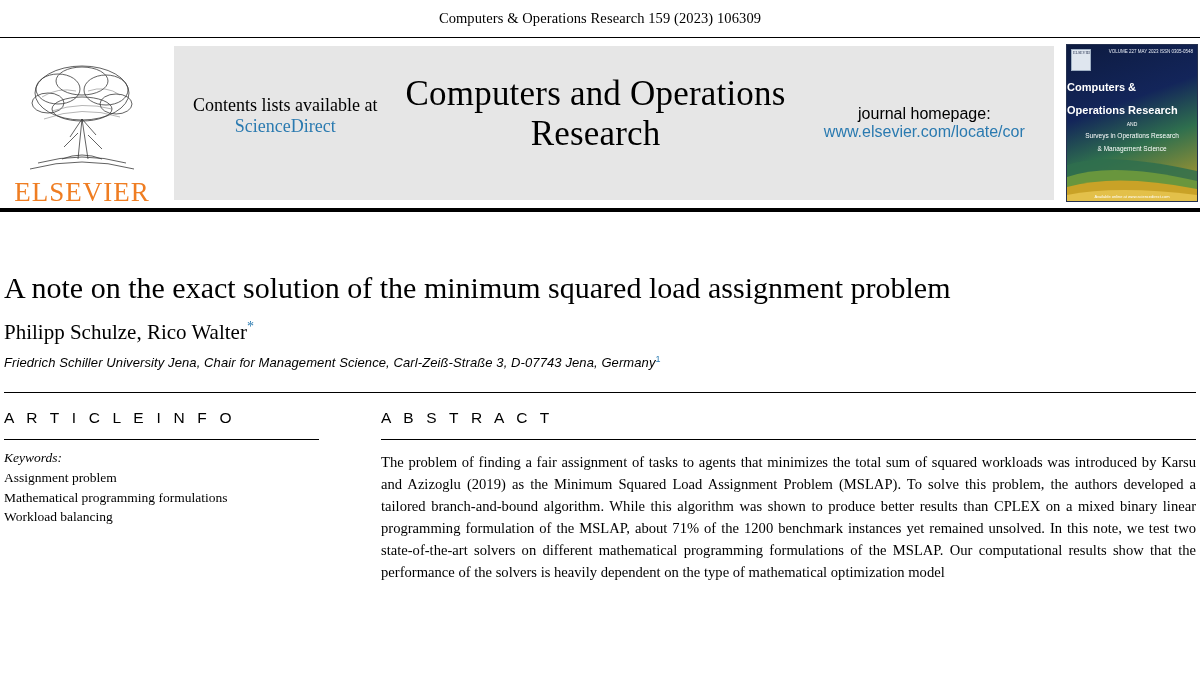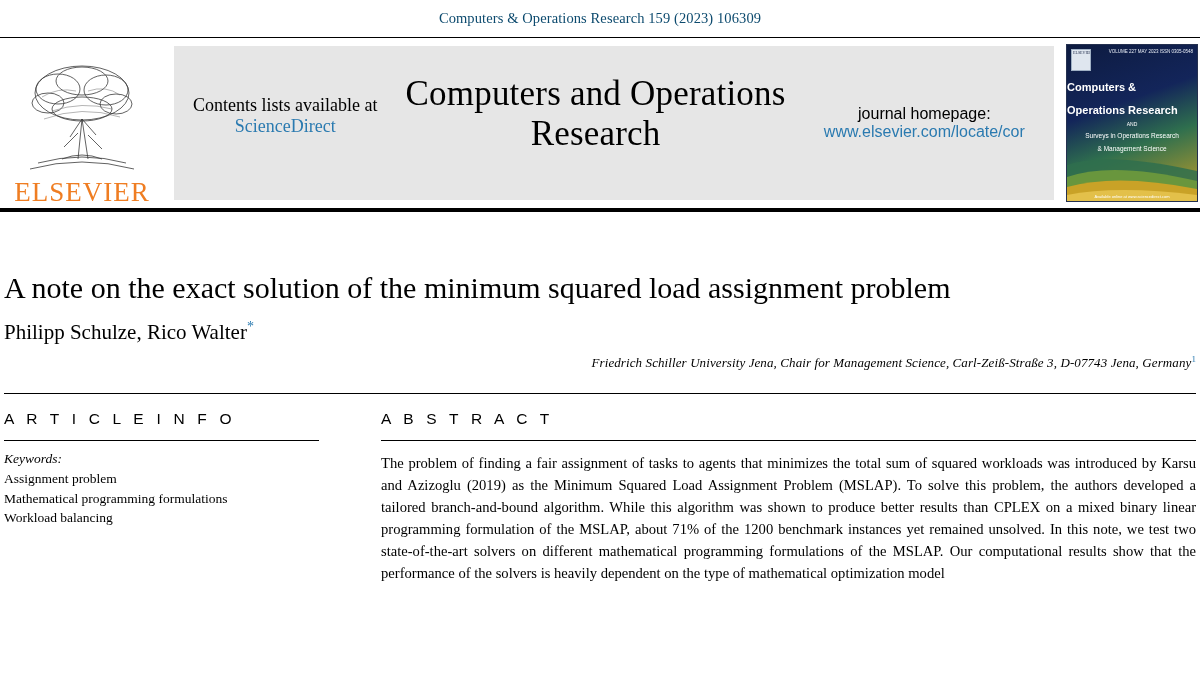--- a/index.html
+++ b/index.html
@@ -20,21 +20,21 @@
     width: 1200px;
     height: 675px;
     box-sizing: border-box;
   }
 
   
   .running-head {
     text-align: center;
     font-family: "Liberation Serif", serif;
     font-size: 14.5px;
-    color: #0c4a6e;
+    color: #000000;
     padding-top: 10px;
     letter-spacing: 0.1px;
   }
 
   
   .masthead-wrap {
     margin-top: 10px;
     border-top: 1px solid #000;
     padding-top: 0;
   }
@@ -189,26 +189,25 @@
     font-family: "Liberation Serif", serif;
     font-size: 21px;
     margin-top: 12px;
   }
   .authors .star {
     color: #2a7ab0;
     font-size: 14px;
     vertical-align: super;
   }
   .affiliation {
-    font-family: Liberation Serif, serif;
+    font-family: Liberation Sans, sans-serif;
     font-style: italic;
     font-size: 13px;
     margin-top: 9px;
     letter-spacing: 0.1px;
-    text-align: right;
   }
   .affiliation .fn {
     color: #2a7ab0;
     font-style: normal;
     font-size: 9px;
     vertical-align: super;
   }
 
   .header-rule {
     border-top: 1px solid #000;

